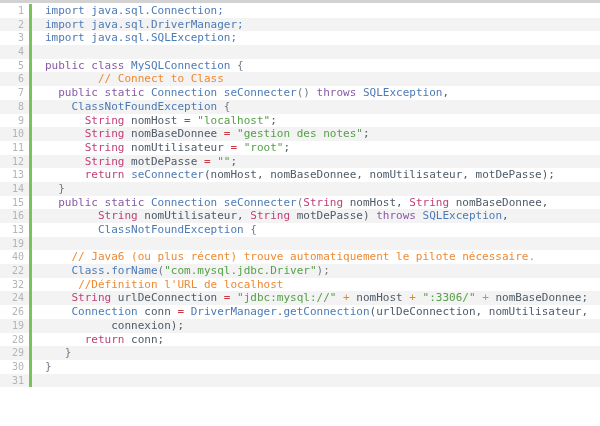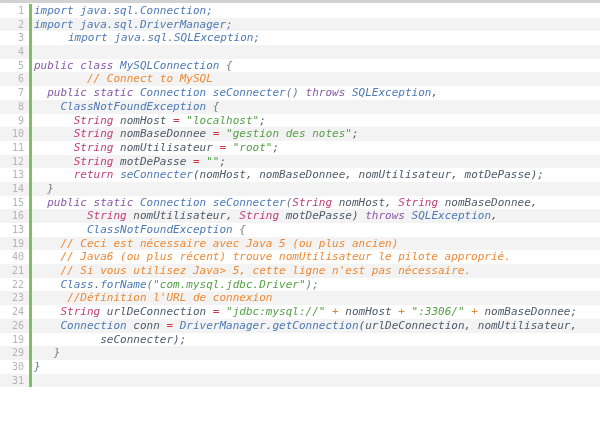--- a/index.html
+++ b/index.html
@@ -35,56 +35,55 @@
     color:#b4b4b4;
     font-size:10px;
   }
   .bar{
     flex:0 0 3px;
     margin-left:3px;
     background:#7cc25b;
   }
   .code{
     flex:1 1 auto;
-    padding-left:2px;
+    padding-left:13px;
     font-size:11px;
     color:#4e5b68;
     white-space:pre;
     overflow:hidden;
-    font-style:italic;
   }
 </style>
 </head>
 <body>
 
 <div class="viewport">
   <div class="topstrip"></div>
   <div class="lines" id="lines">
       <div class="row"><span class="ln">1</span><span class="bar"></span><span class="code"><span style="color: rgb(77, 122, 181);">import java.sql.Connection;</span></span></div>
       <div class="row"><span class="ln">2</span><span class="bar"></span><span class="code"><span style="color: rgb(77, 122, 181); margin-top: 40px;">import java.sql.DriverManager;</span></span></div>
-      <div class="row"><span class="ln">3</span><span class="bar"></span><span class="code"><span style="color: rgb(77, 122, 181); margin-left: 34px;">import java.sql.SQLException;</span></span></div>
+      <div class="row"><span class="ln">3</span><span class="bar"></span><span class="code"><span style="color: rgb(77, 122, 181);">import java.sql.SQLException;</span></span></div>
       <div class="row"><span class="ln">4</span><span class="bar"></span><span class="code"></span></div>
       <div class="row"><span class="ln">5</span><span class="bar"></span><span class="code"><span style="color: rgb(137, 89, 168);">public class </span><span style="color: rgb(77, 122, 181);">MySQLConnection</span><span style="color: rgb(111, 125, 138);"> {</span></span></div>
-      <div class="row"><span class="ln">6</span><span class="bar"></span><span class="code"><span style="color: rgb(238, 137, 50);">        // Connect to MySQL</span></span></div>
+      <div class="row"><span class="ln">6</span><span class="bar"></span><span class="code"><span style="color: rgb(238, 137, 50);">        // Connect to Class</span></span></div>
       <div class="row"><span class="ln">7</span><span class="bar"></span><span class="code"><span style="color: rgb(78, 91, 104);">  </span><span style="color: rgb(137, 89, 168);">public static </span><span style="color: rgb(77, 122, 181);">Connection</span><span style="color: rgb(78, 91, 104);"> </span><span style="color: rgb(77, 122, 181);">seConnecter</span><span style="color: rgb(111, 125, 138);">()</span><span style="color: rgb(78, 91, 104);"> </span><span style="color: rgb(137, 89, 168);">throws</span><span style="color: rgb(78, 91, 104);"> </span><span style="color: rgb(77, 122, 181);">SQLException</span><span style="color: rgb(78, 91, 104);">,</span></span></div>
       <div class="row"><span class="ln">8</span><span class="bar"></span><span class="code"><span style="color: rgb(78, 91, 104);">    </span><span style="color: rgb(77, 122, 181);">ClassNotFoundException</span><span style="color: rgb(111, 125, 138);"> {</span></span></div>
       <div class="row"><span class="ln">9</span><span class="bar"></span><span class="code"><span style="color: rgb(78, 91, 104);">      </span><span style="color: rgb(193, 61, 118);">String</span><span style="color: rgb(78, 91, 104);"> nomHost </span><span style="color: rgb(207, 55, 70);">=</span><span style="color: rgb(78, 91, 104);"> </span><span style="color: rgb(85, 160, 71);">"localhost"</span><span style="color: rgb(78, 91, 104);">;</span></span></div>
       <div class="row"><span class="ln">10</span><span class="bar"></span><span class="code"><span style="color: rgb(78, 91, 104);">      </span><span style="color: rgb(193, 61, 118);">String</span><span style="color: rgb(78, 91, 104);"> nomBaseDonnee </span><span style="color: rgb(207, 55, 70);">=</span><span style="color: rgb(78, 91, 104);"> </span><span style="color: rgb(85, 160, 71);">"gestion des notes"</span><span style="color: rgb(78, 91, 104);">;</span></span></div>
       <div class="row"><span class="ln">11</span><span class="bar"></span><span class="code"><span style="color: rgb(78, 91, 104);">      </span><span style="color: rgb(193, 61, 118);">String</span><span style="color: rgb(78, 91, 104);"> nomUtilisateur </span><span style="color: rgb(207, 55, 70);">=</span><span style="color: rgb(78, 91, 104);"> </span><span style="color: rgb(85, 160, 71);">"root"</span><span style="color: rgb(78, 91, 104);">;</span></span></div>
       <div class="row"><span class="ln">12</span><span class="bar"></span><span class="code"><span style="color: rgb(78, 91, 104);">      </span><span style="color: rgb(193, 61, 118);">String</span><span style="color: rgb(78, 91, 104);"> motDePasse </span><span style="color: rgb(207, 55, 70);">=</span><span style="color: rgb(78, 91, 104);"> </span><span style="color: rgb(85, 160, 71);">""</span><span style="color: rgb(78, 91, 104);">;</span></span></div>
       <div class="row"><span class="ln">13</span><span class="bar"></span><span class="code"><span style="color: rgb(78, 91, 104);">      </span><span style="color: rgb(193, 61, 118);">return</span><span style="color: rgb(78, 91, 104);"> </span><span style="color: rgb(77, 122, 181);">seConnecter</span><span style="color: rgb(78, 91, 104);">(nomHost, nomBaseDonnee, nomUtilisateur, motDePasse);</span></span></div>
       <div class="row"><span class="ln">14</span><span class="bar"></span><span class="code"><span style="color: rgb(111, 125, 138);">  }</span></span></div>
       <div class="row"><span class="ln">15</span><span class="bar"></span><span class="code"><span style="color: rgb(78, 91, 104);">  </span><span style="color: rgb(137, 89, 168);">public static </span><span style="color: rgb(77, 122, 181);">Connection</span><span style="color: rgb(78, 91, 104);"> </span><span style="color: rgb(77, 122, 181);">seConnecter</span><span style="color: rgb(111, 125, 138);">(</span><span style="color: rgb(193, 61, 118);">String</span><span style="color: rgb(78, 91, 104);"> nomHost, </span><span style="color: rgb(193, 61, 118);">String</span><span style="color: rgb(78, 91, 104);"> nomBaseDonnee,</span></span></div>
       <div class="row"><span class="ln">16</span><span class="bar"></span><span class="code"><span style="color: rgb(78, 91, 104);">        </span><span style="color: rgb(193, 61, 118);">String</span><span style="color: rgb(78, 91, 104);"> nomUtilisateur, </span><span style="color: rgb(193, 61, 118);">String</span><span style="color: rgb(78, 91, 104);"> motDePasse) </span><span style="color: rgb(137, 89, 168);">throws</span><span style="color: rgb(78, 91, 104);"> </span><span style="color: rgb(77, 122, 181);">SQLException</span><span style="color: rgb(78, 91, 104);">,</span></span></div>
       <div class="row"><span class="ln">13</span><span class="bar"></span><span class="code"><span style="color: rgb(78, 91, 104);">        </span><span style="color: rgb(77, 122, 181);">ClassNotFoundException</span><span style="color: rgb(111, 125, 138);"> {</span></span></div>
-      <div class="row"><span class="ln">19</span><span class="bar"></span><span class="code"><span style="color: rgb(78, 91, 104);">    </span><span style="color: rgb(238, 137, 50);">// Ceci est nécessaire avec Java 5 (ou plus ancien)</span></span></div>
-      <div class="row"><span class="ln">40</span><span class="bar"></span><span class="code"><span style="color: rgb(78, 91, 104);">    </span><span style="color: rgb(238, 137, 50);">// Java6 (ou plus récent) trouve nomUtilisateur le pilote approprié.</span></span></div>
-      <div class="row"><span class="ln">21</span><span class="bar"></span><span class="code"><span style="color: rgb(78, 91, 104);">    </span><span style="color: rgb(238, 137, 50);">// Si vous utilisez Java&gt; 5, cette ligne n'est pas nécessaire.</span></span></div>
+      <div class="row"><span class="ln">19</span><span class="bar"></span><span class="code"><span style="color: rgb(78, 91, 104);">    </span></span></div>
+      <div class="row"><span class="ln">40</span><span class="bar"></span><span class="code"><span style="color: rgb(78, 91, 104);">    </span><span style="color: rgb(238, 137, 50);">// Java6 (ou plus récent) trouve automatiquement le pilote nécessaire.</span></span></div>
       <div class="row"><span class="ln">22</span><span class="bar"></span><span class="code"><span style="color: rgb(78, 91, 104);">    </span><span style="color: rgb(77, 122, 181);">Class</span><span style="color: rgb(78, 91, 104);">.</span><span style="color: rgb(77, 122, 181);">forName</span><span style="color: rgb(111, 125, 138);">(</span><span style="color: rgb(85, 160, 71);">"com.mysql.jdbc.Driver"</span><span style="color: rgb(111, 125, 138);">);</span></span></div>
-      <div class="row"><span class="ln">23</span><span class="bar"></span><span class="code"><span style="color: rgb(78, 91, 104);">     </span><span style="color: rgb(238, 137, 50);">//Définition l'URL de connexion</span></span></div>
+      <div class="row"><span class="ln">32</span><span class="bar"></span><span class="code"><span style="color: rgb(78, 91, 104);">     </span><span style="color: rgb(238, 137, 50);">//Définition l'URL de localhost</span></span></div>
       <div class="row"><span class="ln">24</span><span class="bar"></span><span class="code"><span style="color: rgb(78, 91, 104);">    </span><span style="color: rgb(193, 61, 118);">String</span><span style="color: rgb(78, 91, 104);"> urlDeConnection </span><span style="color: rgb(207, 55, 70);">=</span><span style="color: rgb(78, 91, 104);"> </span><span style="color: rgb(85, 160, 71);">"jdbc:mysql://"</span><span style="color: rgb(78, 91, 104);"> </span><span style="color: rgb(221, 138, 51);">+</span><span style="color: rgb(78, 91, 104);"> nomHost </span><span style="color: rgb(221, 138, 51);">+</span><span style="color: rgb(78, 91, 104);"> </span><span style="color: rgb(85, 160, 71);">":3306/"</span><span style="color: rgb(78, 91, 104);"> </span><span style="color: rgb(221, 138, 51);">+</span><span style="color: rgb(78, 91, 104);"> nomBaseDonnee;</span></span></div>
       <div class="row"><span class="ln">26</span><span class="bar"></span><span class="code"><span style="color: rgb(78, 91, 104);">    </span><span style="color: rgb(77, 122, 181);">Connection</span><span style="color: rgb(78, 91, 104);"> conn </span><span style="color: rgb(207, 55, 70);">=</span><span style="color: rgb(78, 91, 104);"> </span><span style="color: rgb(77, 122, 181);">DriverManager</span><span style="color: rgb(78, 91, 104);">.</span><span style="color: rgb(77, 122, 181);">getConnection</span><span style="color: rgb(78, 91, 104);">(urlDeConnection, nomUtilisateur,</span></span></div>
-      <div class="row"><span class="ln">19</span><span class="bar"></span><span class="code"><span style="color: rgb(78, 91, 104);">          seConnecter);</span></span></div>
+      <div class="row"><span class="ln">19</span><span class="bar"></span><span class="code"><span style="color: rgb(78, 91, 104);">          connexion);</span></span></div>
+      <div class="row"><span class="ln">28</span><span class="bar"></span><span class="code"><span style="color: rgb(78, 91, 104);">      </span><span style="color: rgb(193, 61, 118);">return</span><span style="color: rgb(78, 91, 104);"> conn;</span></span></div>
       <div class="row"><span class="ln">29</span><span class="bar"></span><span class="code"><span style="color: rgb(111, 125, 138);">   }</span></span></div>
       <div class="row"><span class="ln">30</span><span class="bar"></span><span class="code"><span style="color: rgb(111, 125, 138);">}</span></span></div>
       <div class="row"><span class="ln">31</span><span class="bar"></span><span class="code"></span></div>
     </div>
 </div>
 
 </body></html>

